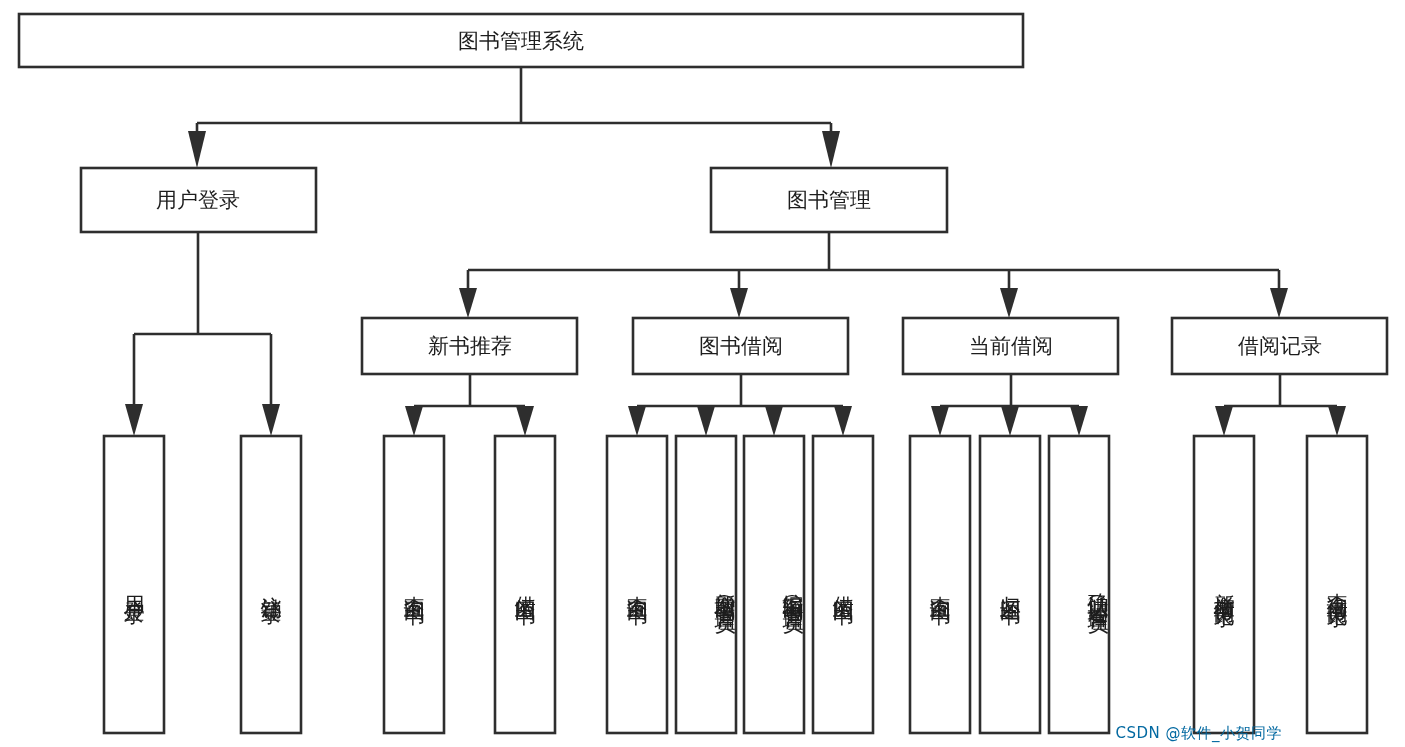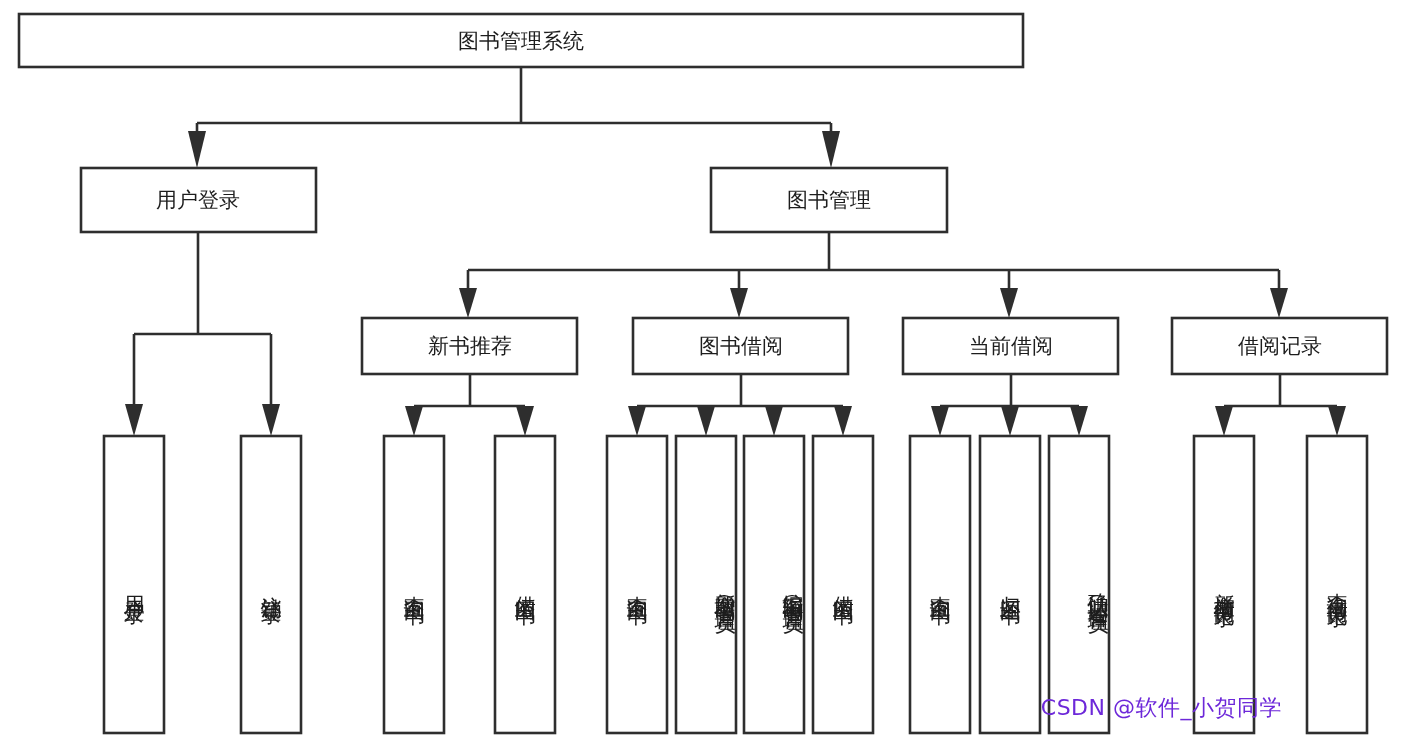--- a/index.html
+++ b/index.html
@@ -62,24 +62,24 @@
     font-size: 21px;
     line-height: 1.08;
     letter-spacing: 3px;
     color: #1d1d1d;
     white-space: nowrap;
     pointer-events: none;
   }
   .watermark {
     position: absolute;
     right: 14px;
-    bottom: 24px;
-    font-family: "DejaVu Sans", "Liberation Sans", sans-serif;
-    font-size: 22px;
-    color: #6d28d9;
+    bottom: 4px;
+    font-family: "DejaVu Sans", "Liberation Sans", sans-serif;
+    font-size: 15px;
+    color: #0369a1;
     letter-spacing: 0.5px;
     user-select: none;
   }
 </style>
 </head>
 <body>
 
 <div id="diagram-root">
 
   <svg id="flow-svg" viewBox="0 0 1405 747">

